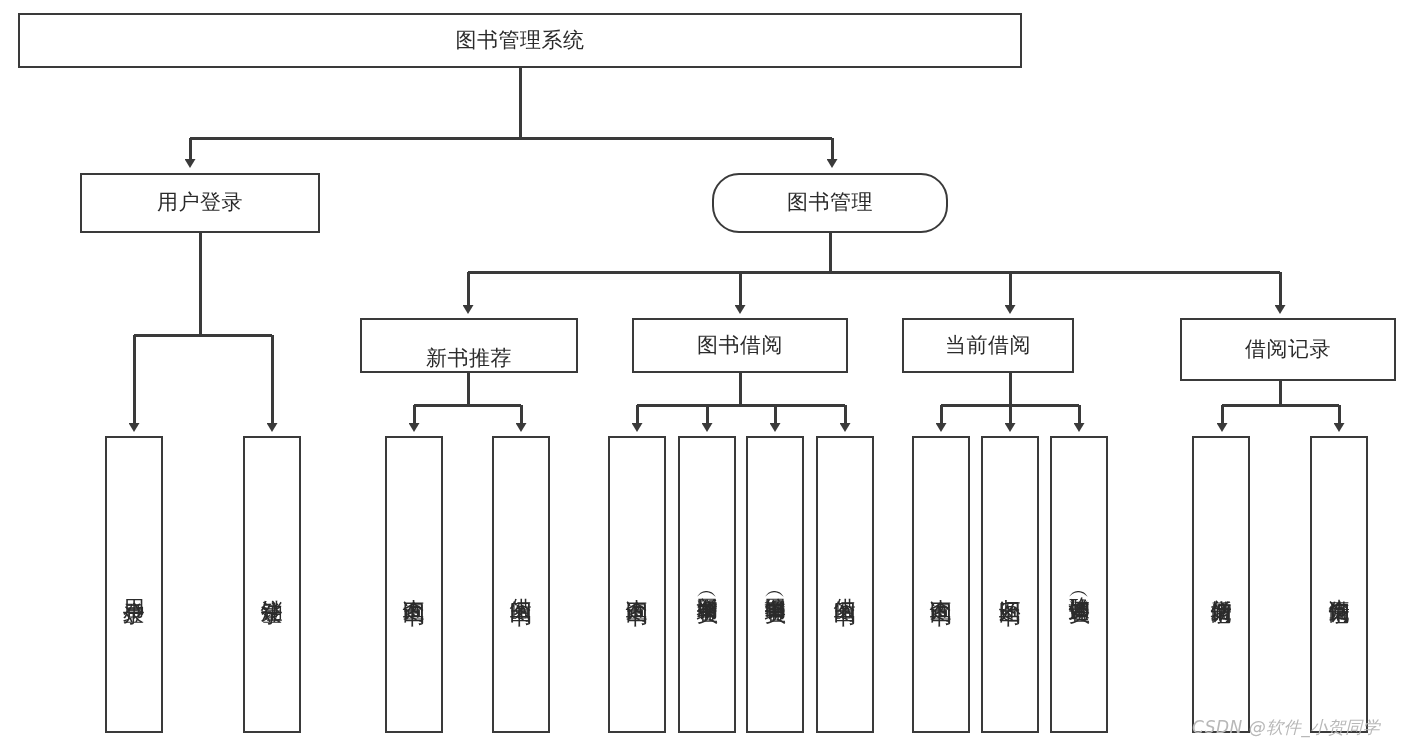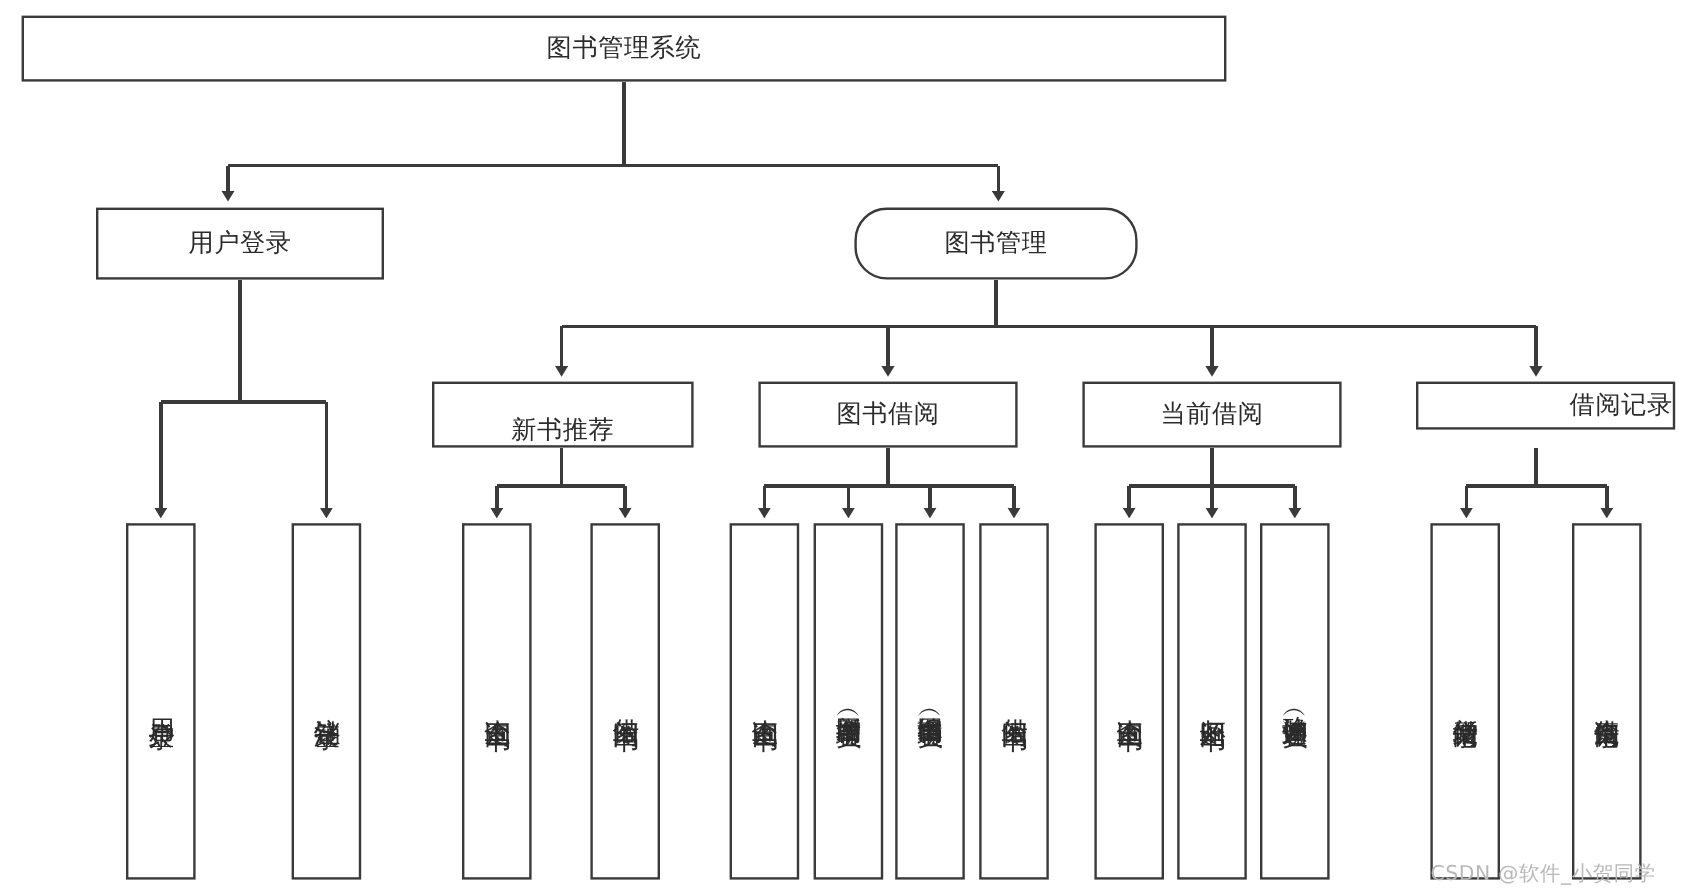--- a/index.html
+++ b/index.html
@@ -58,20 +58,21 @@
     max-height:100%;
   }
   .node.v.small .label{ font-size:21px; letter-spacing:1px;}
   .watermark{
     position:absolute;
     font-size:17px;
     color:#b8b8b8;
     letter-spacing:0.5px;
     white-space:nowrap;
     user-select:none;
+    font-style:italic;
   }
 </style>
 </head>
 <body>
 
 <div id="canvas">
 
   <svg id="wires" viewBox="0 0 1405 747" xmlns="http://www.w3.org/2000/svg">
     <defs>
       <marker id="arrow" markerWidth="9" markerHeight="11" refX="1" refY="5.5" orient="auto" markerUnits="userSpaceOnUse">
@@ -135,25 +136,25 @@
   </div>
 
   <div class="node h" style="left:360px; top:318px; width:218px; height:55px;align-items:flex-end;">
     <span class="label">新书推荐</span>
   </div>
 
   <div class="node h" style="left:632px; top:318px; width:216px; height:55px;">
     <span class="label">图书借阅</span>
   </div>
 
-  <div class="node h" style="left:902px; top:318px; width:216px; height:55px;">
+  <div class="node h" style="left:902px; top:318px; width:172px; height:55px;">
     <span class="label">当前借阅</span>
   </div>
 
-  <div class="node h" style="left:1180px; top:318px; width:216px; height:40px;justify-content:flex-end;">
+  <div class="node h" style="left:1180px; top:318px; width:216px; height:63px;">
     <span class="label">借阅记录</span>
   </div>
 
   <div class="node v" style="left:105px; top:436px; width:58px; height:297px;">
     <span class="label">用户登录</span>
   </div>
 
   <div class="node v" style="left:243px; top:436px; width:58px; height:297px;">
     <span class="label">注销登录</span>
   </div>

